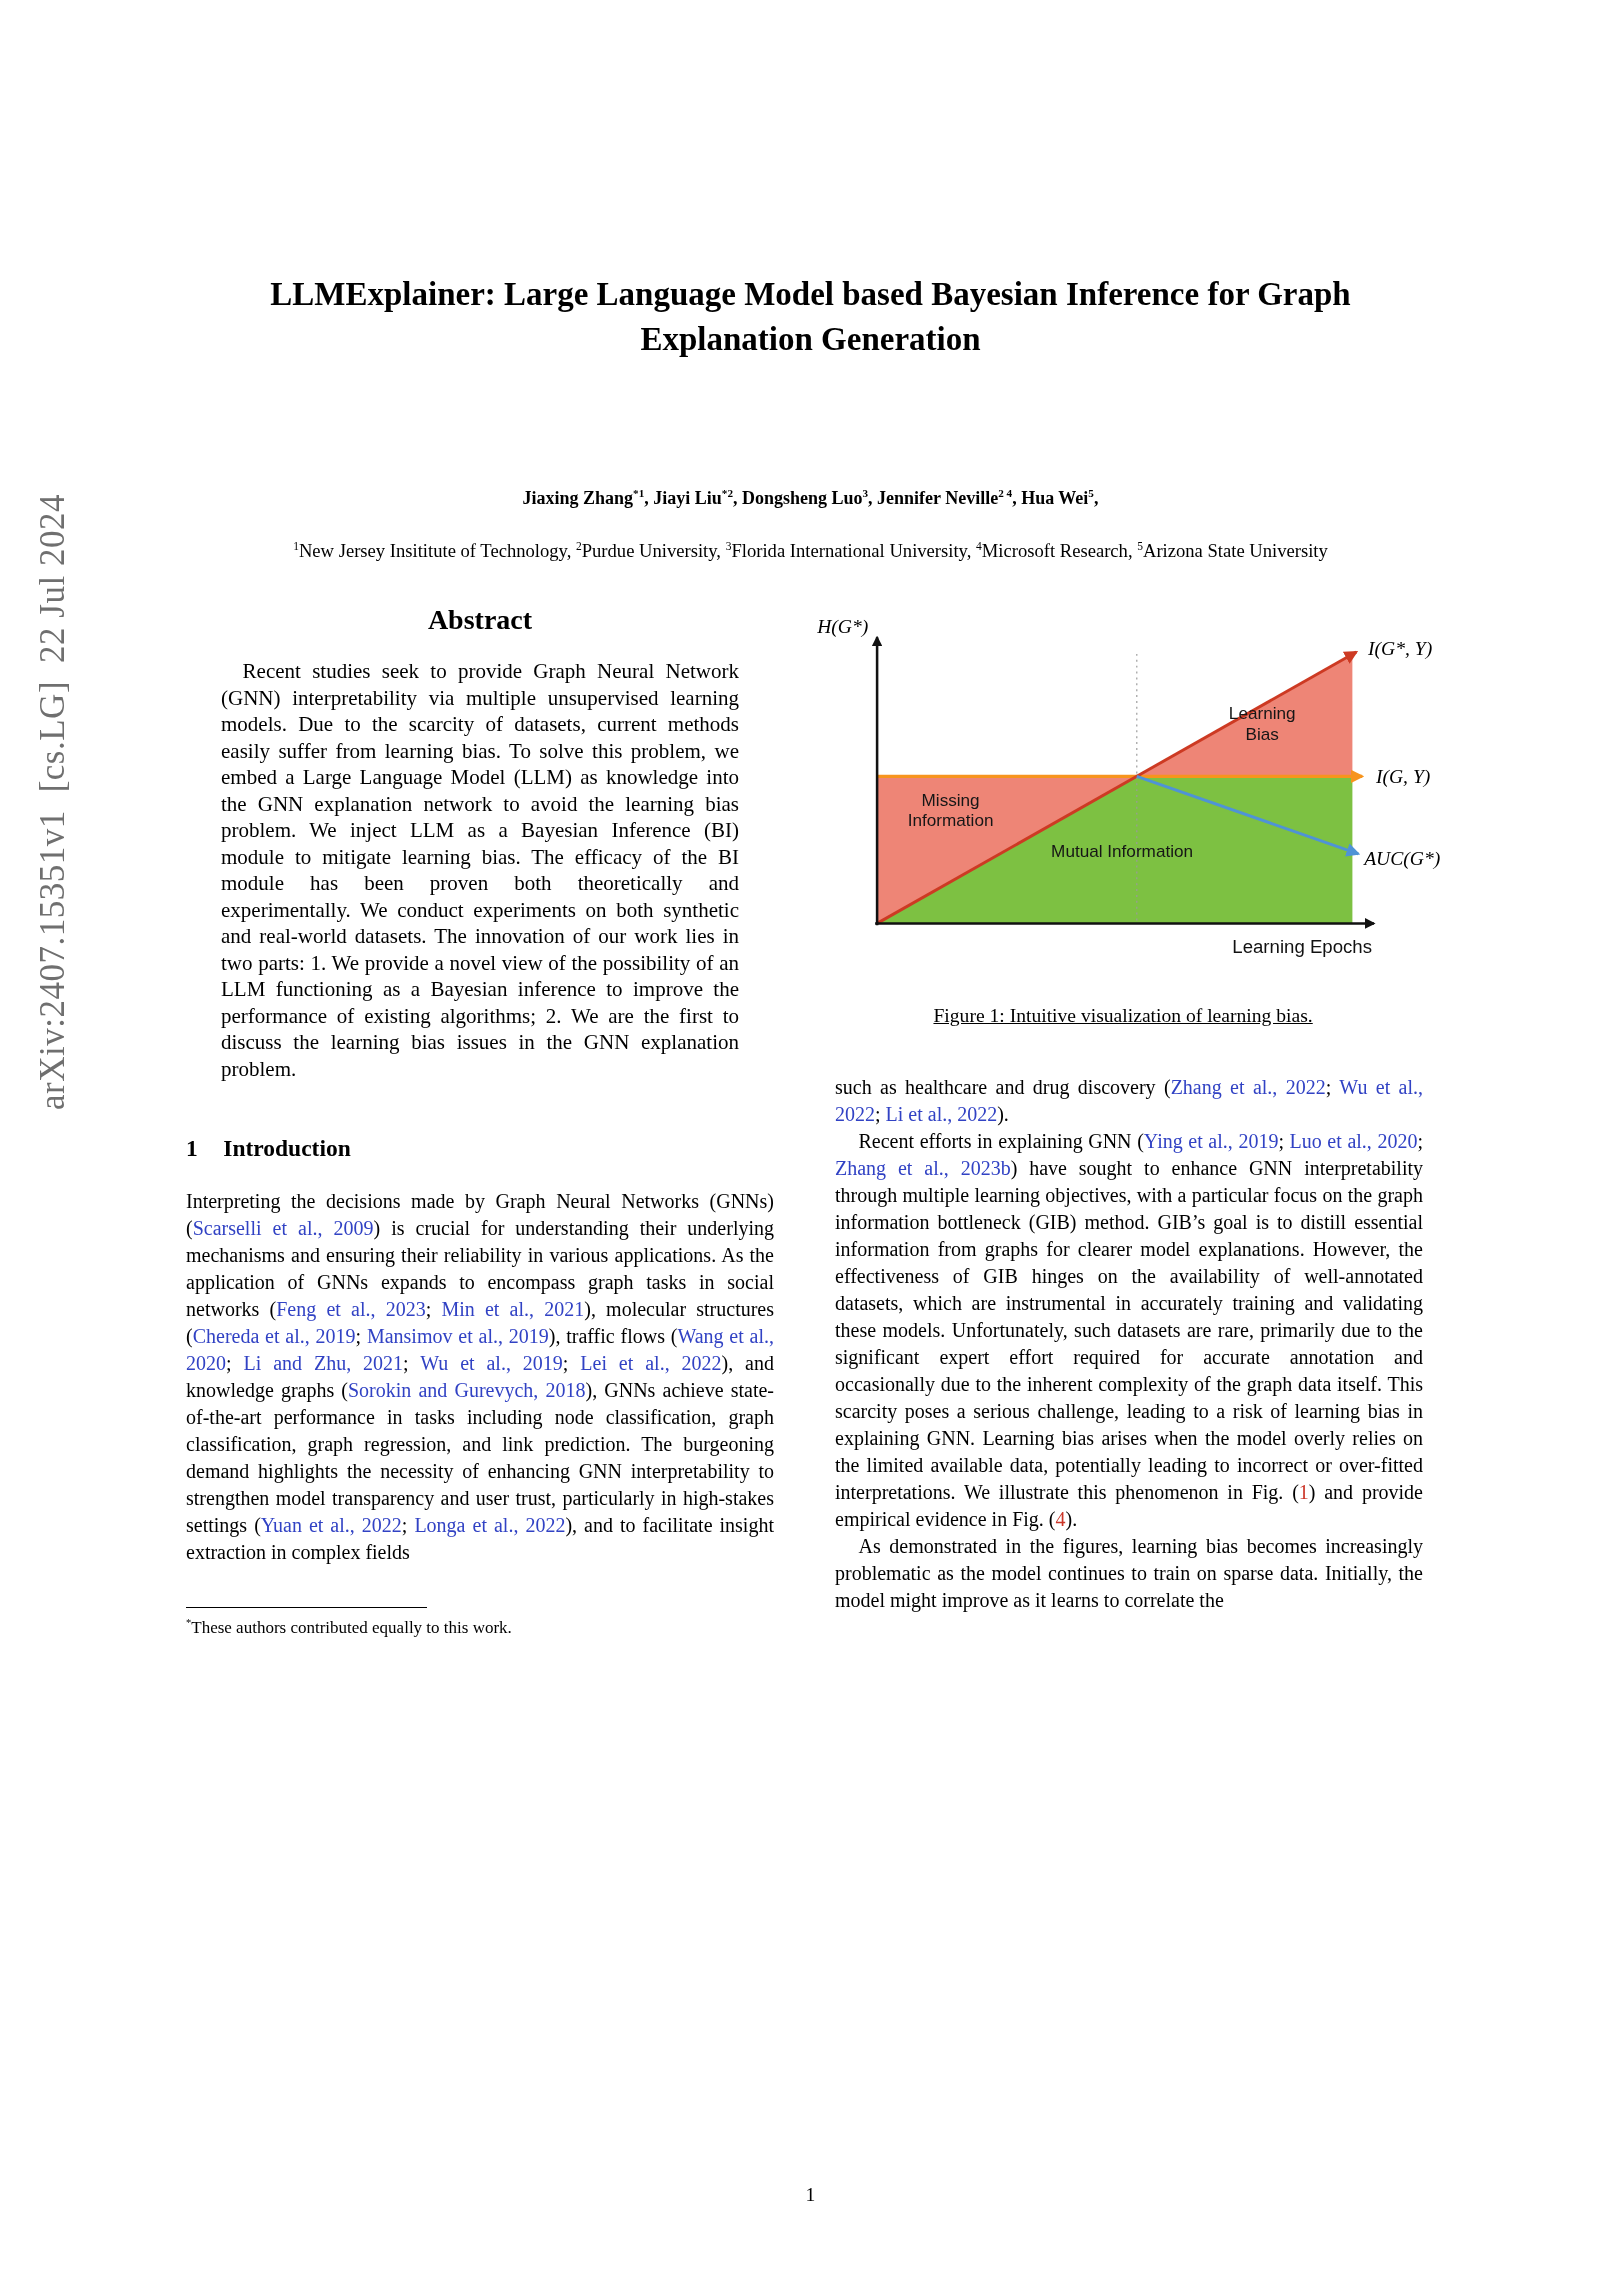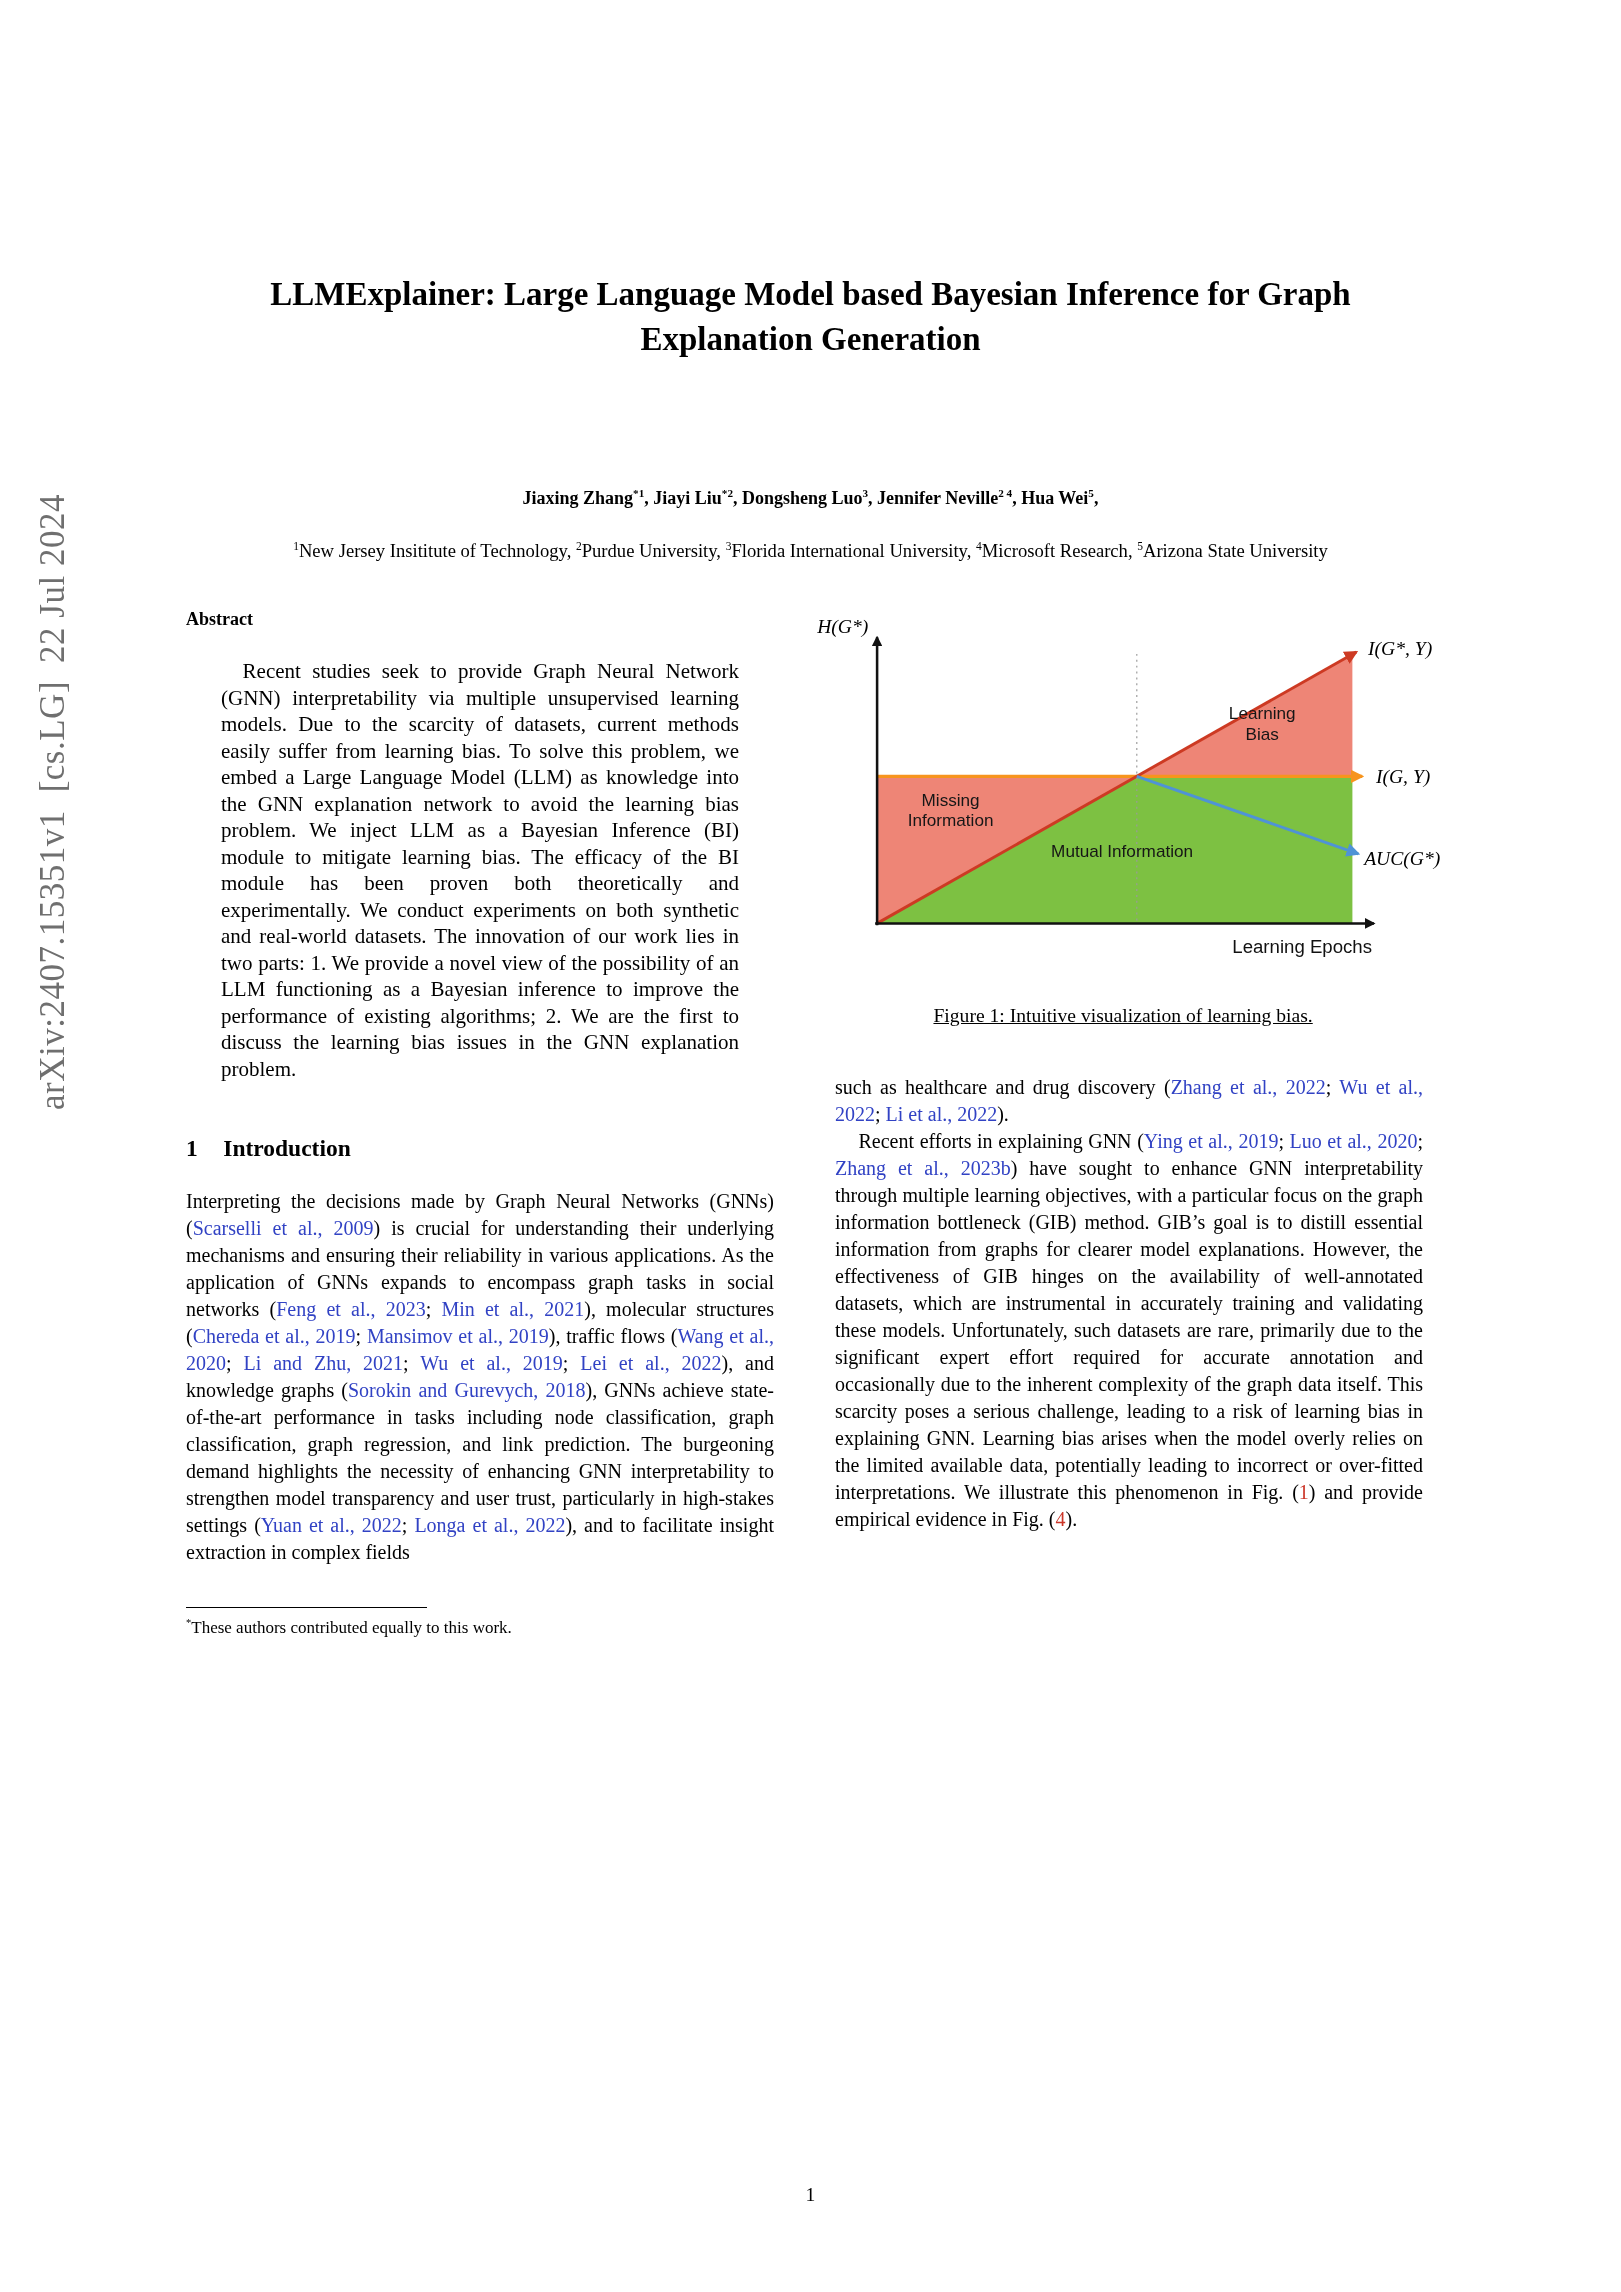--- a/index.html
+++ b/index.html
@@ -18,21 +18,21 @@
              font-size:18px; font-weight:bold; }
   .affiliations { position:absolute; top:540px; left:0; width:100%; text-align:center; font-size:18.6px; }
   .emails { position:absolute; top:578px; left:0; width:100%; text-align:center; font-size:18.6px; }
   .sup { font-size:62%; vertical-align:super; line-height:0; }
 
   .col { position:absolute; top:600px; width:588px; font-size:20px;
          line-height:27px; text-align:justify; }
   .col-left { left:186px; }
   .col-right { left:835px; }
 
-  .abstract-head { font-size:18px; font-weight:bold; text-align:left; margin:5.9px 0 25.5px; }
+  .abstract-head { font-size:28px; font-weight:bold; text-align:center; margin:5.9px 0 25.5px; }
   .abstract-body { margin:0 35px; font-size:21px; line-height:26.5px; text-indent:21.6px; }
   .section-head { font-size:23.5px; font-weight:bold; text-align:left; margin:53px 0 25.5px; }
   .sec-num { margin-right:25.5px; }
   .par { margin:0; }
   .indent { text-indent:23.5px; }
   .cite { color:var(--cite,#3142c4); }
   .ref { color:var(--figref,#cb3528); }
 
   .footnote { margin-top:41px; font-size:17px; line-height:21.6px; text-align:left; }
   .fn-rule { width:241px; border-top:1.6px solid #000; margin:0 0 8.8px 0; }
@@ -128,17 +128,18 @@
         <text x="130" y="231" text-anchor="middle" class="t-sans">Information</text>
         <text x="448" y="121" text-anchor="middle" class="t-sans">Learning</text>
         <text x="448" y="143" text-anchor="middle" class="t-sans">Bias</text>
         <text x="305" y="262" text-anchor="middle" class="t-sans">Mutual Information</text>
       </svg>
       <figcaption class="fig-caption">Figure 1: Intuitive visualization of learning bias.</figcaption>
     </figure>
 
     <p class="par">such as healthcare and drug discovery (<span class="cite">Zhang et al., 2022</span>; <span class="cite">Wu et al., 2022</span>; <span class="cite">Li et al., 2022</span>).</p>
     <p class="par indent">Recent efforts in explaining GNN (<span class="cite">Ying et al., 2019</span>; <span class="cite">Luo et al., 2020</span>; <span class="cite">Zhang et al., 2023b</span>) have sought to enhance GNN interpretability through multiple learning objectives, with a particular focus on the graph information bottleneck (GIB) method. GIB’s goal is to distill essential information from graphs for clearer model explanations. However, the effectiveness of GIB hinges on the availability of well-annotated datasets, which are instrumental in accurately training and validating these models. Unfortunately, such datasets are rare, primarily due to the significant expert effort required for accurate annotation and occasionally due to the inherent complexity of the graph data itself. This scarcity poses a serious challenge, leading to a risk of learning bias in explaining GNN. Learning bias arises when the model overly relies on the limited available data, potentially leading to incorrect or over-fitted interpretations. We illustrate this phenomenon in Fig. (<span class="ref">1</span>) and provide empirical evidence in Fig. (<span class="ref">4</span>).</p>
+    <p class="par indent">As demonstrated in the figures, learning bias becomes increasingly problematic as the model continues to train on sparse data. Initially, the model might improve as it learns to correlate the</p>
   </div>
 
   <div class="page-number">1</div>
 </div>
 
 
 </body></html>

